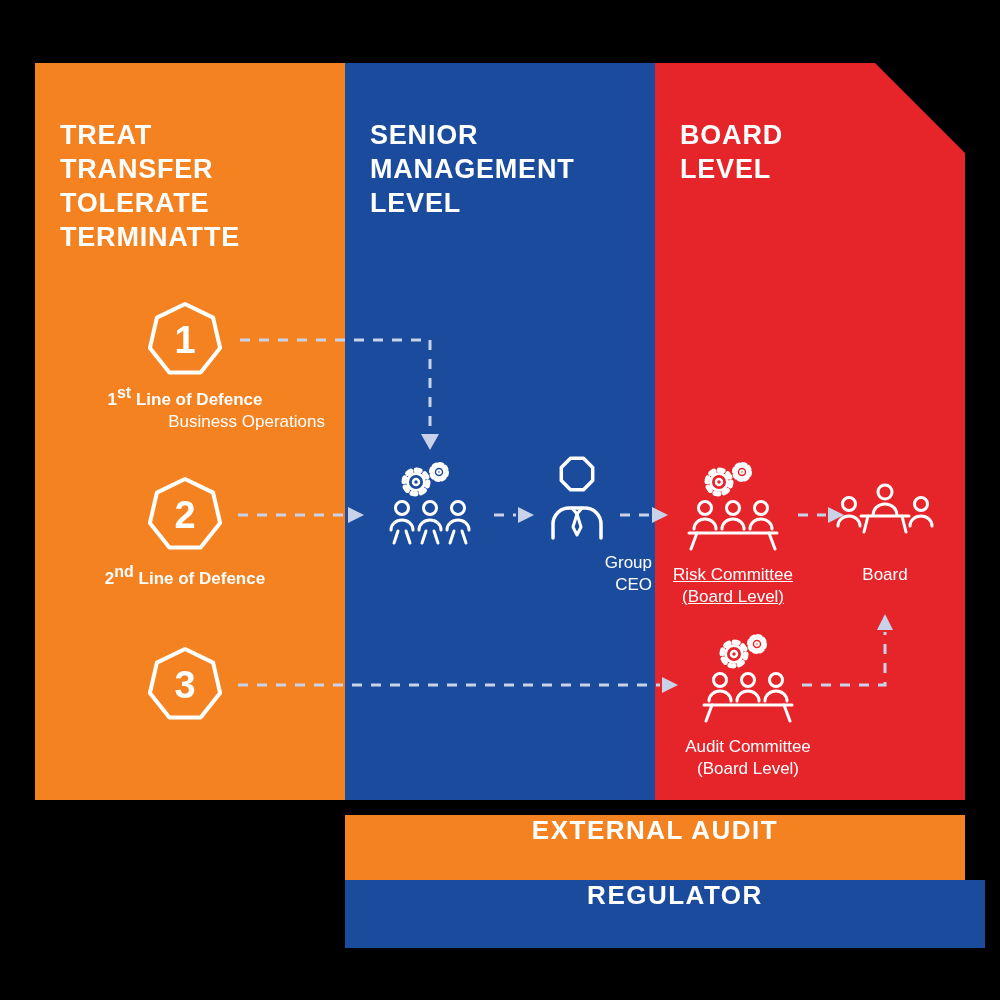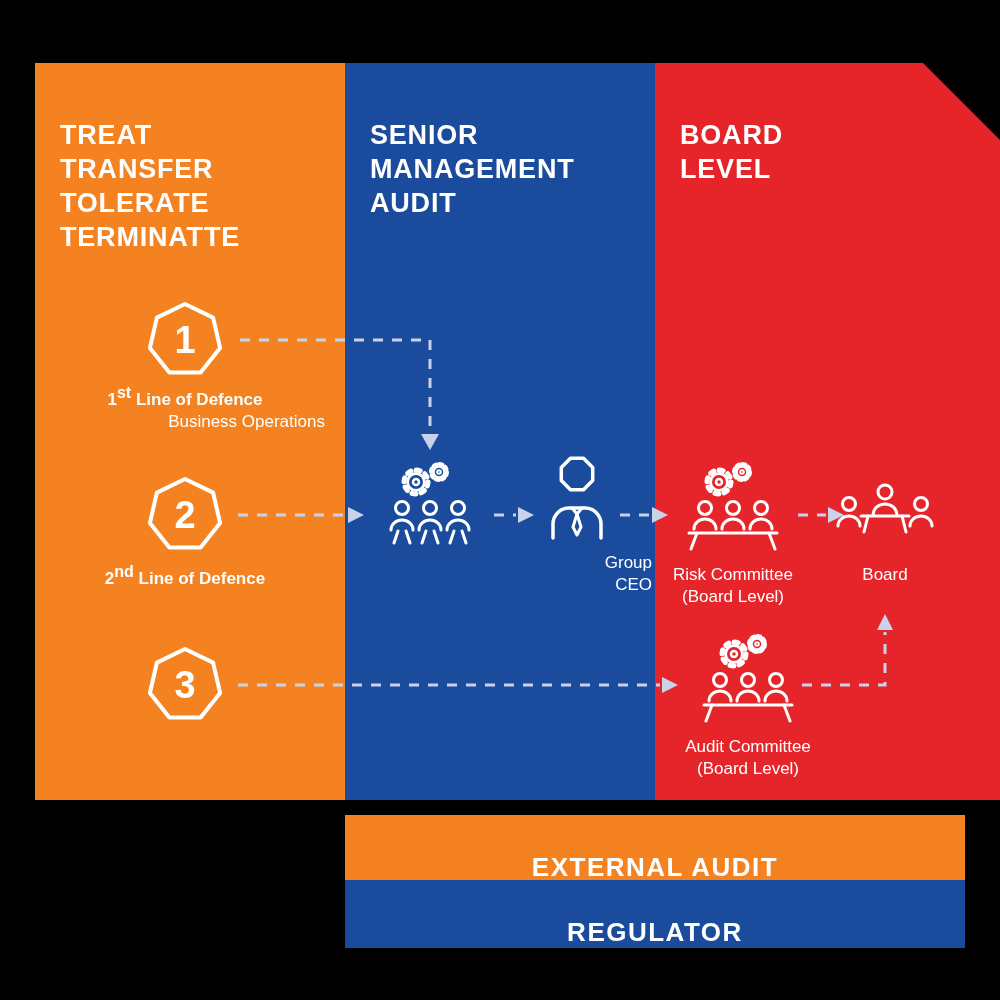--- a/index.html
+++ b/index.html
@@ -1,20 +1,20 @@
 <!DOCTYPE html>
 <html><head>
 <meta charset="utf-8">
 <style>
   html,body{margin:0;padding:0;background:#000;}
   .canvas{
     position:relative;width:1000px;height:1000px;background:#000;overflow:hidden;
     font-family:"Liberation Sans",sans-serif;color:#fff;
   }
-  .col{position:absolute;top:63px;height:737px;width:310px;padding-left:48px;}
+  .col{position:absolute;top:63px;height:737px;width:310px;}
   .col-orange{left:35px;background:#F58220;}
   .col-blue{left:345px;background:#1A4B9D;}
   .col-red{left:655px;background:#E5252A;
     clip-path:polygon(0 0, calc(100% - 90px) 0, 100% 90px, 100% 100%, 0 100%);}
   .col-title{
     position:absolute;left:25px;top:55px;
     font-size:27px;font-weight:bold;letter-spacing:0.8px;line-height:34px;
     white-space:pre-line;
   }
   .badge{position:absolute;width:80px;height:80px;z-index:3;}
@@ -32,42 +32,42 @@
   .lod-title sup{font-size:16px;}
   .lod-subtitle{font-weight:normal;text-align:right;}
   .node{position:absolute;width:150px;text-align:center;z-index:3;}
   .node svg{display:block;margin:0 auto;}
   .node-label{
     margin-top:6px;font-size:17px;line-height:22px;white-space:pre-line;
   }
   .arrows{position:absolute;left:0;top:0;z-index:2;pointer-events:none;}
   .bar{
     position:absolute;left:345px;width:620px;height:68px;
-    display:flex;align-items:flex-end;justify-content:center;
+    display:flex;align-items:flex-start;justify-content:center;
     font-size:26px;font-weight:bold;letter-spacing:1.5px;
   }
   .bar-external{top:815px;background:#F58220;}
-  .bar-regulator{top:880px;background:#1A4B9D;}
+  .bar-regulator{top:880px;background:#1A4B9D;padding-left:20px;}
   .icon-stroke{stroke:#fff;fill:none;stroke-linecap:round;stroke-linejoin:round;}
 </style>
 </head>
 <body>
 
 <div class="canvas">
 
   <div class="col col-orange">
     <div class="col-title">TREAT
 TRANSFER
 TOLERATE
 TERMINATTE</div>
   </div>
   <div class="col col-blue">
     <div class="col-title">SENIOR
 MANAGEMENT
-AUDIT</div>
+LEVEL</div>
   </div>
   <div class="col col-red">
     <div class="col-title">BOARD
 LEVEL</div>
   </div>
 
   <svg class="arrows" width="1000" height="1000" viewBox="0 0 1000 1000">
     <g stroke="#C8D3EA" stroke-width="3" fill="none" stroke-dasharray="10 9">
       <path d="M240,340 H430 V432"></path>
       <path d="M238,515 H346"></path>
@@ -146,21 +146,21 @@
         <polygon stroke-width="3.5" points="56.5,12.3 65.7,21.5 65.7,34.5 56.5,43.7 43.5,43.7 34.3,34.5 34.3,21.5 43.5,12.3"></polygon>
         <path stroke-width="3.5" d="M26,92 V78 a16,16 0 0 1 16,-16 h16 a16,16 0 0 1 16,16 v14"></path>
         <path stroke-width="3" d="M45,62 l5,6 5,-6"></path>
         <path stroke-width="3" d="M50,68 l-4,13 4,8 4,-8 z"></path>
       </g>
     </svg>
     <div class="node-label">Group
 CEO</div>
   </div>
 
-  <div class="node" style="left:658px;top:458px;">
+  <div class="node" style="left:658px;top:458px;text-decoration:underline;">
     <svg width="100" height="100" viewBox="0 0 100 100">
       <g class="icon-stroke">
         <circle cx="36" cy="24" r="12" stroke-width="5" stroke-dasharray="4 5.4"></circle>
         <circle cx="36" cy="24" r="8.5" stroke-width="3"></circle>
         <circle cx="36" cy="24" r="3" stroke-width="2.5"></circle>
         <circle cx="59" cy="14" r="8" stroke-width="4" stroke-dasharray="3 3.3"></circle>
         <circle cx="59" cy="14" r="5.5" stroke-width="2.5"></circle>
         <circle cx="59" cy="14" r="1.8" stroke-width="2"></circle>
         <g stroke-width="3">
           <circle cx="22" cy="50" r="6.5"></circle>

